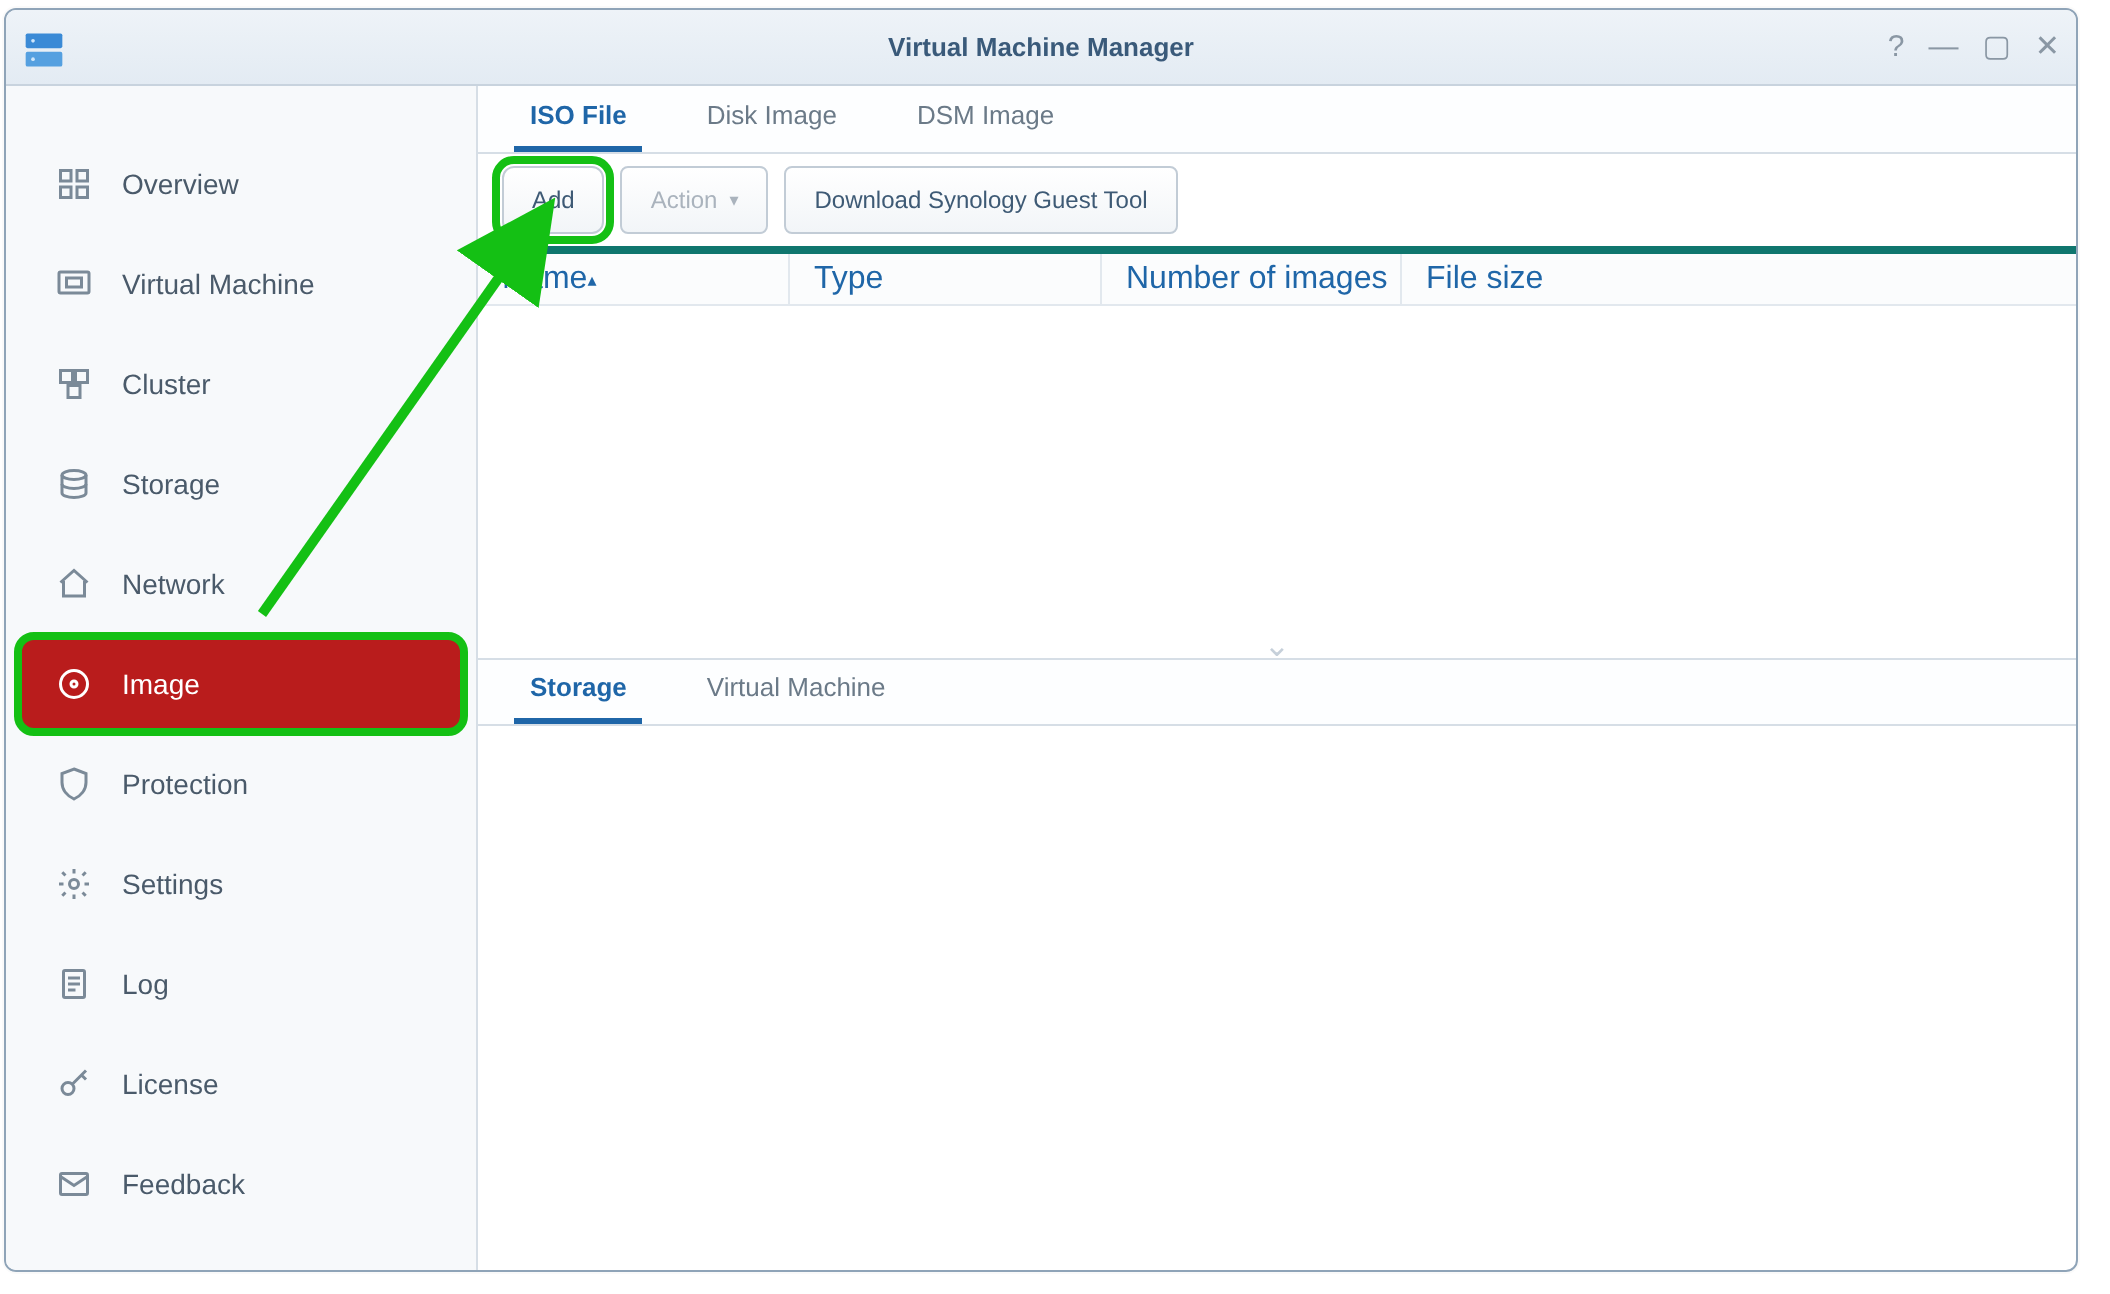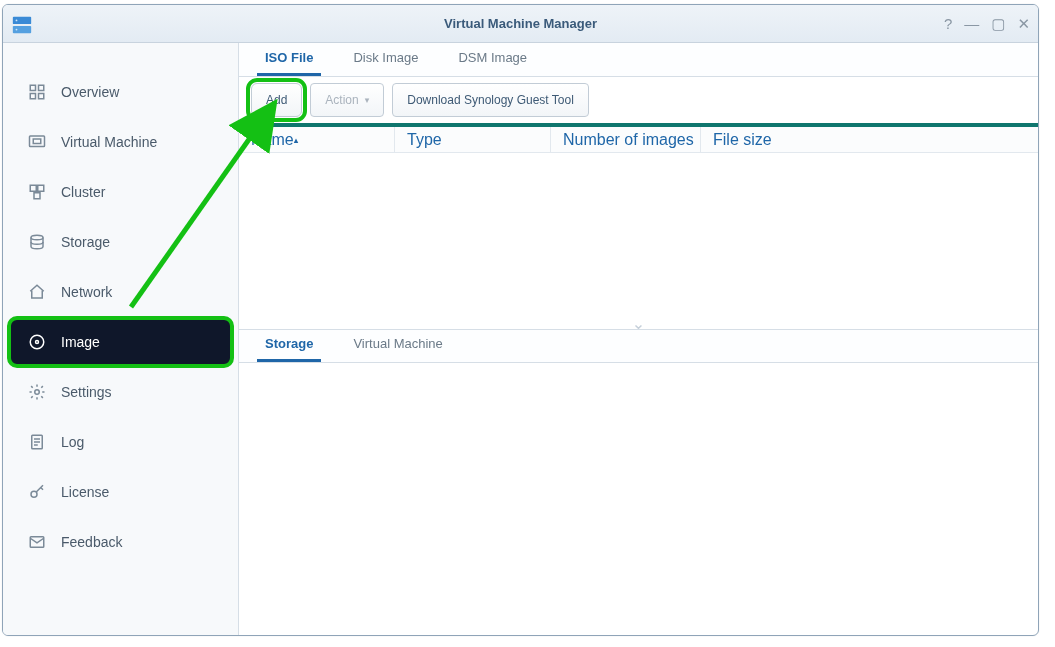--- a/index.html
+++ b/index.html
@@ -26,21 +26,21 @@
   .body { position: absolute; top: 38px; left: 0; right: 0; bottom: 0; display: flex; }
   .sidebar {
     width: 236px; background: #f7f9fb; border-right: 1px solid #d6dee6; padding-top: 25px;
   }
   .sidebar-item {
     height: 48px; display: flex; align-items: center; gap: 14px;
     padding-left: 18px; color: #4a5a6a; cursor: pointer; font-size: 14px;
     border-radius: 4px; margin: 0 6px 2px 6px;
   }
   .sidebar-item.active {
-    background: #0f172a; color: #fff;
+    background: #b91c1c; color: #fff;
   }
   .sidebar-item.highlight-box {
     outline: 4px solid #14c014; outline-offset: -2px; border-radius: 8px;
   }
   .sidebar-item .icon { width: 20px; height: 20px; display: inline-flex; align-items: center; justify-content: center; color: #7b8a98; }
   .sidebar-item.active .icon { color: #fff; }
   .main { flex: 1; display: flex; flex-direction: column; position: relative; }
   .top-tabs {
     height: 34px; border-bottom: 1px solid #d6dee6; display: flex; align-items: flex-end;
     padding-left: 18px; gap: 24px; background: #fdfeff;
@@ -174,20 +174,28 @@
             <svg width="18" height="18" viewBox="0 0 24 24" fill="none" stroke="currentColor" stroke-width="2">
               <circle cx="12" cy="12" r="9"></circle>
               <circle cx="12" cy="12" r="2"></circle>
             </svg>
           </span>
         <span>Image</span>
       </div>
       <div class="sidebar-item">
         <span class="icon">
             <svg width="18" height="18" viewBox="0 0 24 24" fill="none" stroke="currentColor" stroke-width="2">
+              <path d="M12 2l8 3v6c0 5-3.5 9-8 11-4.5-2-8-6-8-11V5l8-3z"></path>
+            </svg>
+          </span>
+        <span>Protection</span>
+      </div>
+      <div class="sidebar-item">
+        <span class="icon">
+            <svg width="18" height="18" viewBox="0 0 24 24" fill="none" stroke="currentColor" stroke-width="2">
               <circle cx="12" cy="12" r="3"></circle>
               <path d="M12 2v3M12 19v3M4.2 4.2l2.1 2.1M17.7 17.7l2.1 2.1M2 12h3M19 12h3M4.2 19.8l2.1-2.1M17.7 6.3l2.1-2.1"></path>
             </svg>
           </span>
         <span>Settings</span>
       </div>
       <div class="sidebar-item">
         <span class="icon">
             <svg width="18" height="18" viewBox="0 0 24 24" fill="none" stroke="currentColor" stroke-width="2">
               <rect x="5" y="3" width="14" height="18" rx="1"></rect>

